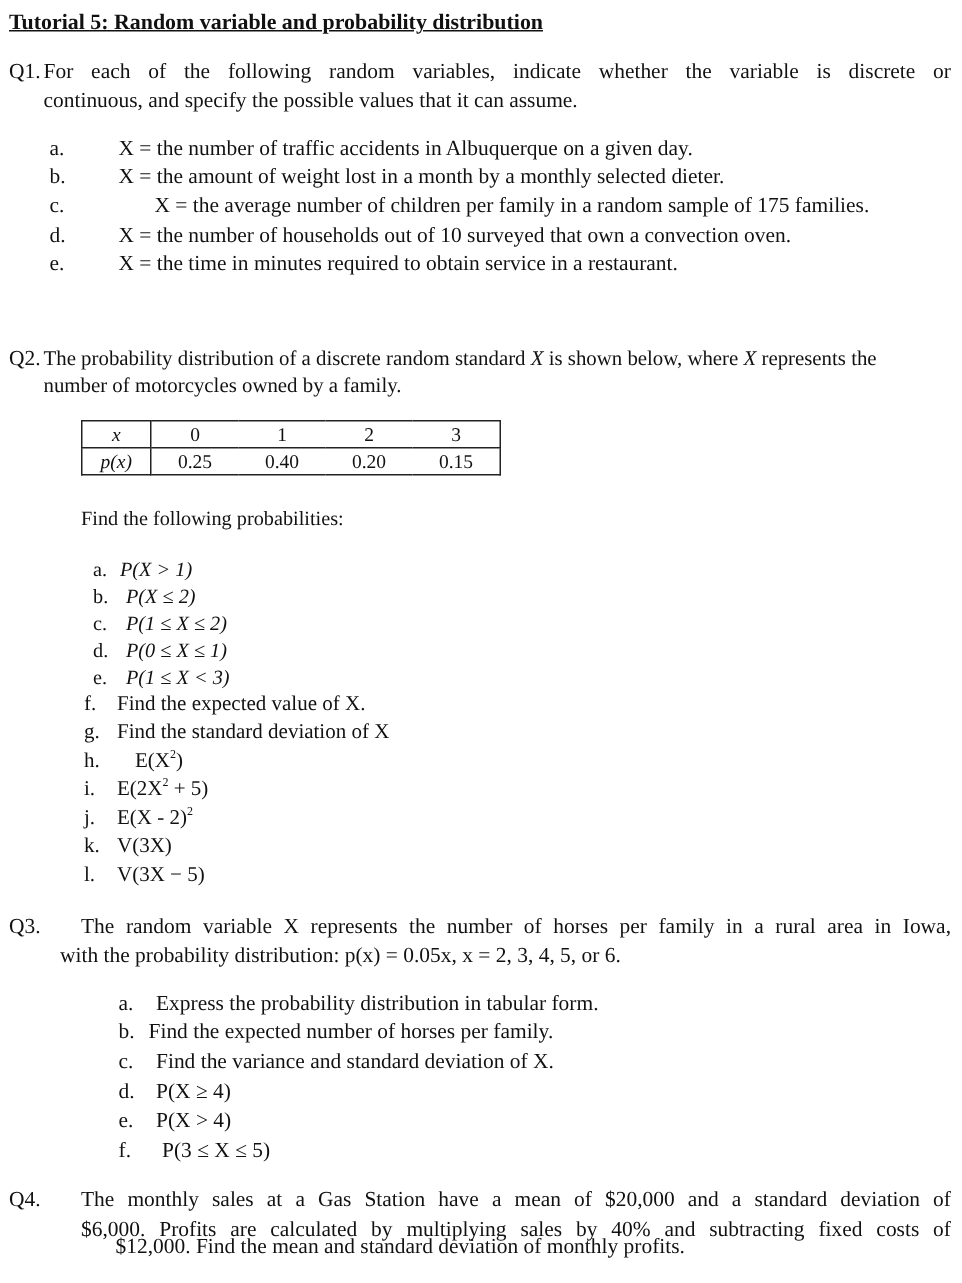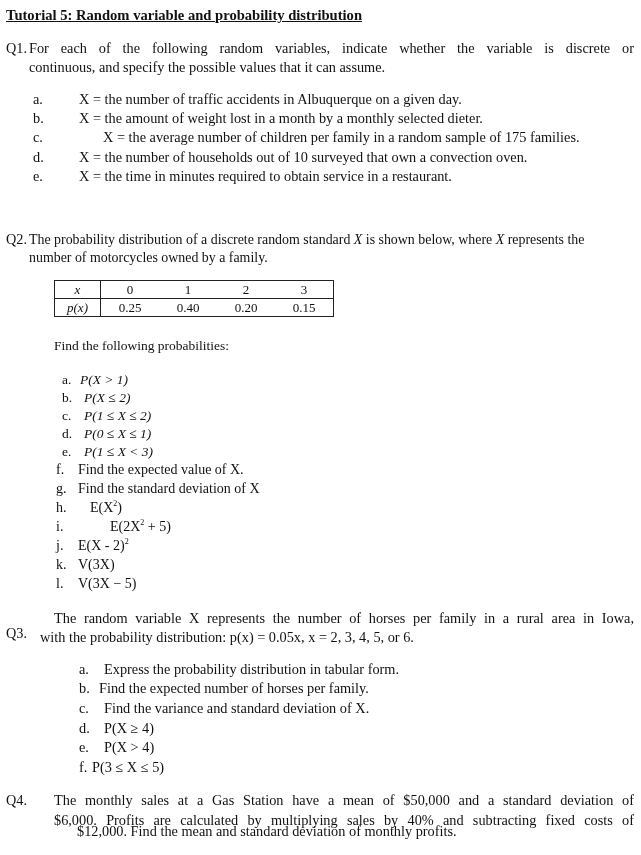--- a/index.html
+++ b/index.html
@@ -111,37 +111,37 @@
   <div class="row" style="top:479px; font-size:14px;">
     <span class="lbl" style="left:56px;">g.</span>
     <span class="lbl" style="left:78px;">Find the standard deviation of X</span>
   </div>
   <div class="row" style="top:498px; font-size:14px;">
     <span class="lbl" style="left:56px;">h.</span>
     <span class="lbl" style="left:78px;margin-left:12px;"><span>E(X</span><sup>2</sup><span>)</span></span>
   </div>
   <div class="row" style="top:517px; font-size:14px;">
     <span class="lbl" style="left:56px;">i.</span>
-    <span class="lbl" style="left:78px;margin-left:32px;"><span>E(2X</span><sup>2</sup><span> + 5)</span></span>
+    <span class="lbl" style="left:78px;"><span>E(2X</span><sup>2</sup><span> + 5)</span></span>
   </div>
   <div class="row" style="top:536px; font-size:14px;">
     <span class="lbl" style="left:56px;">j.</span>
     <span class="lbl" style="left:78px;"><span>E(X - 2)</span><sup>2</sup><span></span></span>
   </div>
   <div class="row" style="top:555px; font-size:14px;">
     <span class="lbl" style="left:56px;">k.</span>
     <span class="lbl" style="left:78px;">V(3X)</span>
   </div>
   <div class="row" style="top:574px; font-size:14px;">
     <span class="lbl" style="left:56px;">l.</span>
     <span class="lbl" style="left:78px;">V(3X − 5)</span>
   </div>
 </div>
 
-<div class="abs" style="left:6px; top:609px;margin-top:15px;">Q3.</div>
+<div class="abs" style="left:6px; top:609px;">Q3.</div>
 <div class="para" style="left:54px; top:609px; width:580px; text-align-last: justify;">The random variable X represents the number of horses per family in a rural area in Iowa,</div>
 <div class="abs" style="left:40px; top:628px;">with the probability distribution: p(x) = 0.05x, x = 2, 3, 4, 5, or 6.</div>
 
 <div>
   <div class="row" style="top:660px;">
     <span class="lbl" style="left:79px;">a.</span>
     <span class="lbl" style="left:104px;">Express the probability distribution in tabular form.</span>
   </div>
   <div class="row" style="top:679px;">
     <span class="lbl" style="left:79px;">b.</span>
@@ -154,20 +154,20 @@
   <div class="row" style="top:719px;">
     <span class="lbl" style="left:79px;">d.</span>
     <span class="lbl" style="left:104px;text-align:right;">P(X ≥ 4)</span>
   </div>
   <div class="row" style="top:738px;">
     <span class="lbl" style="left:79px;">e.</span>
     <span class="lbl" style="left:104px;">P(X &gt; 4)</span>
   </div>
   <div class="row" style="top:758px;">
     <span class="lbl" style="left:79px;">f.</span>
-    <span class="lbl" style="left:92px;text-align:center;">P(3 ≤ X ≤ 5)</span>
+    <span class="lbl" style="left:108px;text-align:center;">P(3 ≤ X ≤ 5)</span>
   </div>
 </div>
 
 <div class="abs" style="left:6px; top:791px;">Q4.</div>
-<div class="para" style="left:54px; top:791px; width:580px; text-align-last: justify;">The monthly sales at a Gas Station have a mean of $50,000 and a standard deviation of</div>
+<div class="para" style="left:54px; top:791px; width:580px; text-align-last: justify;">The monthly sales at a Gas Station have a mean of $20,000 and a standard deviation of</div>
 <div class="para" style="left:54px; top:811px; width:580px; text-align-last: justify;">$6,000. Profits are calculated by multiplying sales by 40% and subtracting fixed costs of</div>
 <div class="abs" style="left:54px; top:822px;margin-left:23px;">$12,000. Find the mean and standard deviation of monthly profits.</div>
 
 </body></html>

